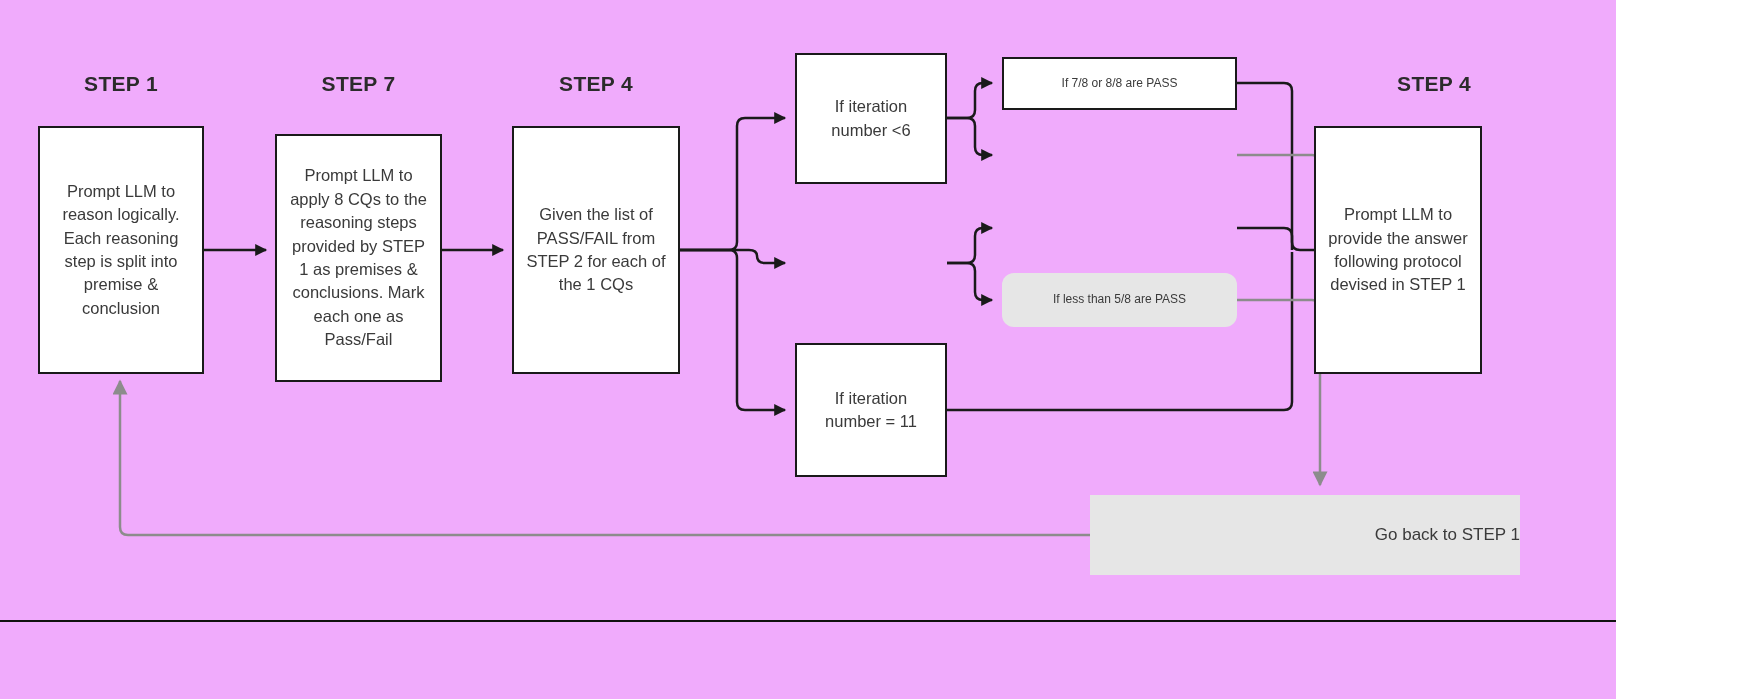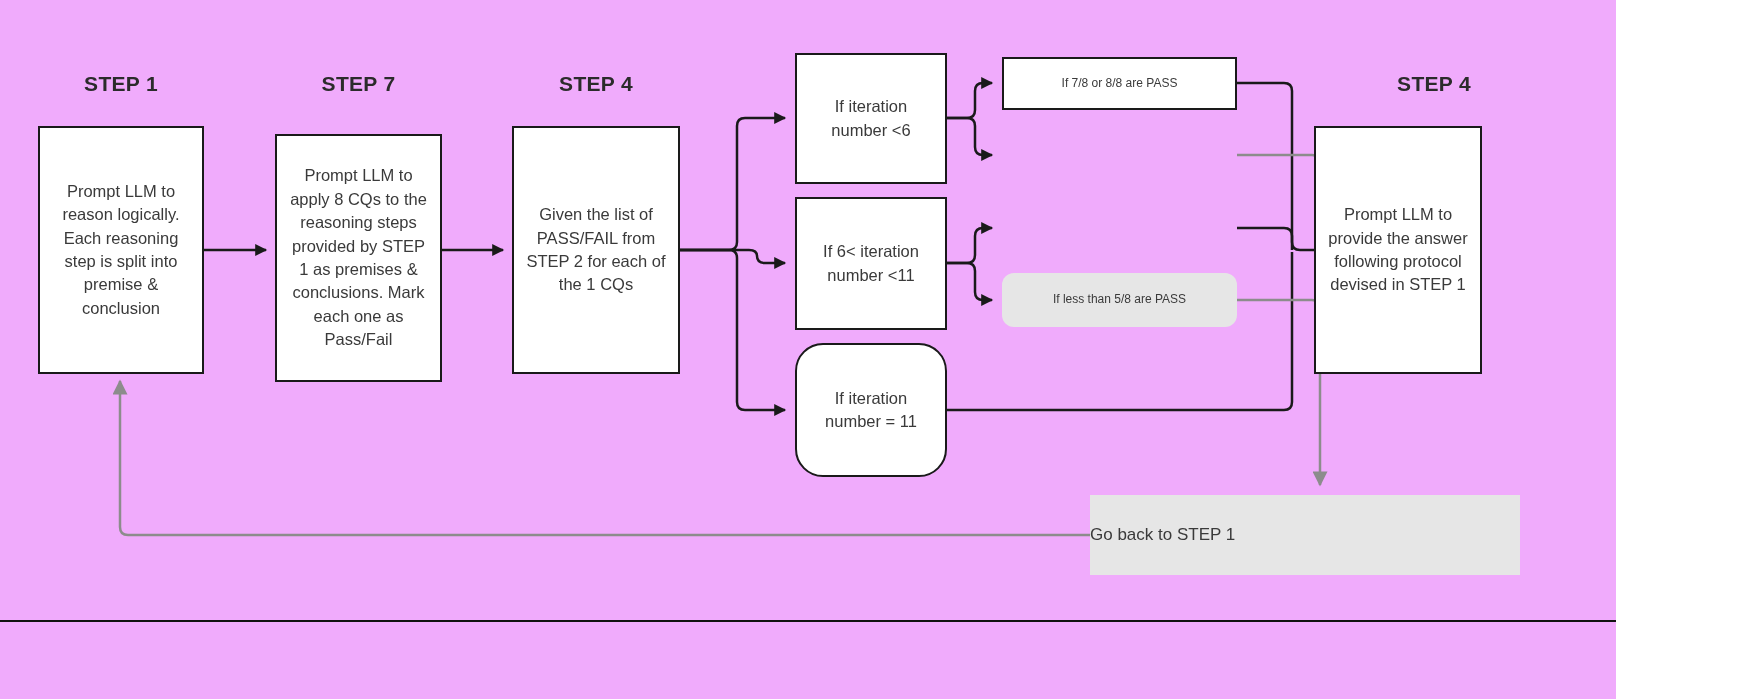--- a/index.html
+++ b/index.html
@@ -42,21 +42,21 @@
     font-size: 12px;
     line-height: 1.3;
     padding: 4px 20px;
   }
   .outcome.pass { background: #ffffff; border: 2px solid #1a1a1a; }
   .outcome.fail { background: #e6e6e6; border: none; color: #3a3a3a; }
   .goback {
     position: absolute;
     display: flex;
     align-items: center;
-    justify-content: flex-start;
+    justify-content: flex-end;
     background: #e6e6e6;
     font-size: 17px;
     color: #3a3a3a;
   }
   svg.connectors {
     position: absolute;
     left: 0; top: 0;
     width: 1744px; height: 699px;
     pointer-events: none;
   }
@@ -118,24 +118,21 @@
   <div class="box" style="left:512px; top:126px; width:168px; height:248px;">
     <span>Given the list of PASS/FAIL from STEP 2 for each of the 1 CQs</span>
   </div>
   <div class="box" style="left:1282px; top:126px; width:168px; height:248px;margin-left:32px;">
     <span>Prompt LLM to provide the answer following protocol devised in STEP 1</span>
   </div>
 
   <div class="box" style="left:795px; top:53px; width:152px; height:131px;">
     <span>If iteration number &lt;6</span>
   </div>
-  <div class="box" style="left:795px; top:197px; width:152px; height:133px;">
-    <span>If 6&lt; iteration number &lt;11</span>
-  </div>
-  <div class="box" style="left:795px; top:343px; width:152px; height:134px;border-radius:28px;">
+  <div class="box" style="left:795px; top:343px; width:152px; height:134px;">
     <span>If iteration number = 11</span>
   </div>
 
   <div class="outcome pass" style="left:1002px; top:57px; width:235px; height:53px;">
     <span>If 7/8 or 8/8 are PASS</span>
   </div>
   <div class="outcome fail" style="left:1002px; top:273px; width:235px; height:54px;border-radius:12px;">
     <span>If less than 5/8 are PASS</span>
   </div>
 

